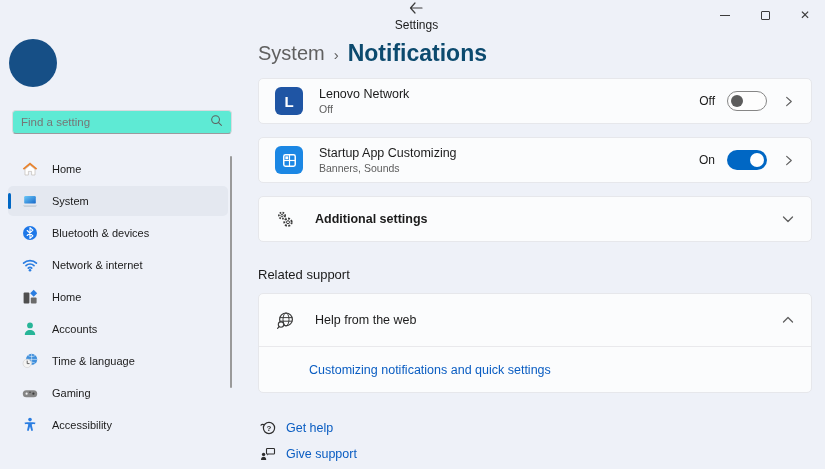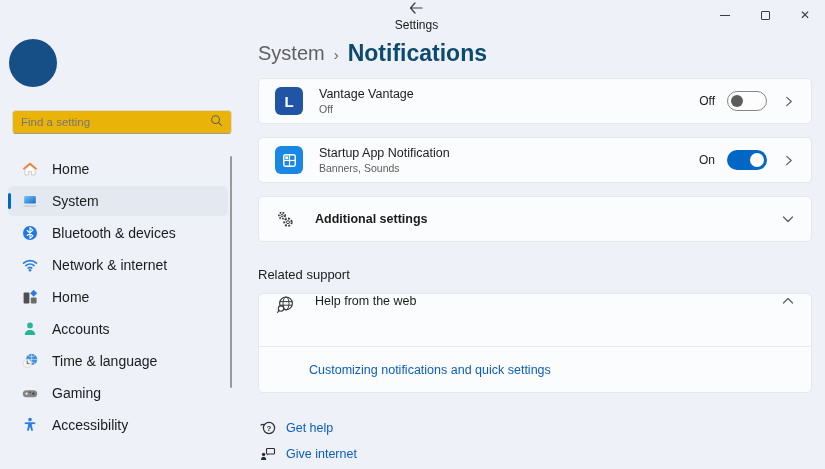--- a/index.html
+++ b/index.html
@@ -13,47 +13,47 @@
   .app-title { font-size:12px; margin-left:8px; color:#1b1b1b; }
   .win-controls { position:absolute; right:0; top:0; height:30px; display:flex; }
   .wc-btn { width:40px; height:30px; display:flex; align-items:center; justify-content:center; color:#3c3c3c; }
   .min-glyph { width:10px; height:1px; background:#3c3c3c; }
   .max-glyph { width:9px; height:9px; border:1px solid #3c3c3c; border-radius:1px; }
   .close-glyph { font-size:12px; line-height:1; color:#3c3c3c; }
 
   
   .sidebar { position:absolute; left:0; top:30px; width:245px; height:439px; }
   .avatar { position:absolute; left:9px; top:9px; width:48px; height:48px; border-radius:50%; background:#164f86; }
-  .searchbox { position:absolute; left:12px; top:80px; width:220px; height:24px; background:#eab308; border:1px solid #d8dade; border-bottom:1px solid #9a9a9e; border-radius:4px; display:flex; align-items:center; padding:0 8px; }
+  .searchbox { position:absolute; left:12px; top:80px; width:220px; height:24px; background:#5eead4; border:1px solid #d8dade; border-bottom:1px solid #9a9a9e; border-radius:4px; display:flex; align-items:center; padding:0 8px; }
   .searchbox input { border:none; outline:none; background:transparent; flex:1; font-size:11.5px; color:#1b1b1b; font-family:"Liberation Sans", sans-serif; }
   .searchbox input::placeholder { color:#767676; }
   .search-glyph { flex:none; }
 
   .nav { position:absolute; left:8px; top:124px; width:220px; }
   .nav-item { position:relative; height:30px; margin-bottom:2px; display:flex; align-items:center; padding-left:14px; border-radius:5px; cursor:pointer; }
   .nav-item.selected { background:#e4e8f0; }
   .nav-item.selected::before { content:""; position:absolute; left:0; top:7px; width:3px; height:16px; border-radius:2px; background:#0067C4; }
   .nav-ico { width:16px; height:16px; margin-right:14px; display:flex; align-items:center; justify-content:center; }
-  .nav-label { font-size:14px; color:#1b1b1b; }
+  .nav-label { font-size:11px; color:#1b1b1b; }
   .side-scrollbar { position:absolute; left:230px; top:126px; width:2px; height:232px; background:#9a9a9a; border-radius:1px; }
 
   
   .main { position:absolute; left:258px; top:30px; width:554px; height:439px; }
   .breadcrumb { position:absolute; left:0; top:10px; display:flex; align-items:center; }
   .bc-parent { font-size:20px; color:#606060; }
   .bc-sep { font-size:15px; color:#606060; margin:0 9px; padding-top:1px; }
   .bc-current { font-size:23px; font-weight:700; color:#0c4a6e; }
 
   .card { position:absolute; left:0; width:554px; background:#fbfcfd; border:1px solid #e6e7eb; border-radius:5px; }
   .card-row { height:100%; display:flex; align-items:center; padding:0 16px; }
   .card-1 { top:48px; height:46px; }
   .card-2 { top:107px; height:46px; }
   .card-3 { top:166px; height:46px;font-weight:bold; }
   .card-4 { top:263px; height:100px; }
-  .c4-header { height:52px; display:flex; align-items:flex-start; padding:0 16px; }
+  .c4-header { height:52px; display:flex; align-items:center; padding:0 16px; }
   .c4-divider { height:1px; background:#e9e9ec; }
   .c4-body { height:46px; display:flex; align-items:center; padding-left:50px; }
 
   .app-ico { width:28px; height:28px; border-radius:6px; flex:none; display:flex; align-items:center; justify-content:center; margin-right:16px; }
   .lenovo-ico { background:#1f55a4; color:#fff; font-weight:700; font-size:15px; }
   .startup-ico { background:#1b87e4; }
   .sm-ico { width:20px; height:20px; flex:none; display:flex; align-items:center; justify-content:center; margin-right:20px; }
   .card-texts { display:flex; flex-direction:column; justify-content:center; gap:2px; flex:1; min-width:0; }
   .card-title { font-size:12.5px; color:#1b1b1b; }
   .card-sub { font-size:10.5px; color:#5d5d5d; }
@@ -236,21 +236,21 @@
       <span class="bc-sep">›</span>
       <span class="bc-current">Notifications</span>
     </div>
 
     <div class="card card-1">
       <div class="card-row">
         <div class="app-ico lenovo-ico">
             <span>L</span>
           </div>
         <div class="card-texts">
-          <span class="card-title">Vantage Vantage</span>
+          <span class="card-title">Lenovo Network</span>
           <span class="card-sub">Off</span>
         </div>
         <div class="toggle-wrap">
           <span class="toggle-label">Off</span>
           <div class="toggle off">
               <div class="knob"></div>
             </div>
         </div>
         <span class="chev">
           <svg width="11" height="11" viewBox="0 0 12 12">
@@ -264,21 +264,21 @@
       <div class="card-row">
         <div class="app-ico startup-ico">
           <svg width="17" height="17" viewBox="0 0 16 16">
               <rect x="2.6" y="2.6" width="10.8" height="10.8" rx="1.6" fill="none" stroke="#ffffff" stroke-width="1.4"></rect>
               <line x1="8" y1="2.6" x2="8" y2="13.4" stroke="#ffffff" stroke-width="1.1"></line>
               <line x1="2.6" y1="8" x2="13.4" y2="8" stroke="#ffffff" stroke-width="1.1"></line>
               <rect x="4.1" y="4.1" width="2.7" height="2.7" fill="#ffffff"></rect>
             </svg>
         </div>
         <div class="card-texts">
-          <span class="card-title">Startup App Notification</span>
+          <span class="card-title">Startup App Customizing</span>
           <span class="card-sub">Banners, Sounds</span>
         </div>
         <div class="toggle-wrap">
           <span class="toggle-label">On</span>
           <div class="toggle on">
               <div class="knob"></div>
             </div>
         </div>
         <span class="chev">
           <svg width="11" height="11" viewBox="0 0 12 12">
@@ -347,17 +347,17 @@
 
     <div class="footer-link fl-2">
       <span class="fl-ico">
         <svg width="16" height="16" viewBox="0 0 16 16">
             <rect x="6.5" y="2.5" width="8" height="5.5" rx="0.8" fill="none" stroke="#2e2e2e" stroke-width="1.1"></rect>
             <path d="M8.5 8 L7.3 9.8 L7.3 8 Z" fill="#2e2e2e"></path>
             <circle cx="3.6" cy="8.4" r="1.7" fill="#2e2e2e"></circle>
             <path d="M1 14 c0-2 1.2-3.2 2.6-3.2 s2.6 1.2 2.6 3.2 Z" fill="#2e2e2e"></path>
           </svg>
       </span>
-      <span class="link-text">Give internet</span>
+      <span class="link-text">Give support</span>
     </div>
 
   </div>
 </div>
 
 </body></html>

